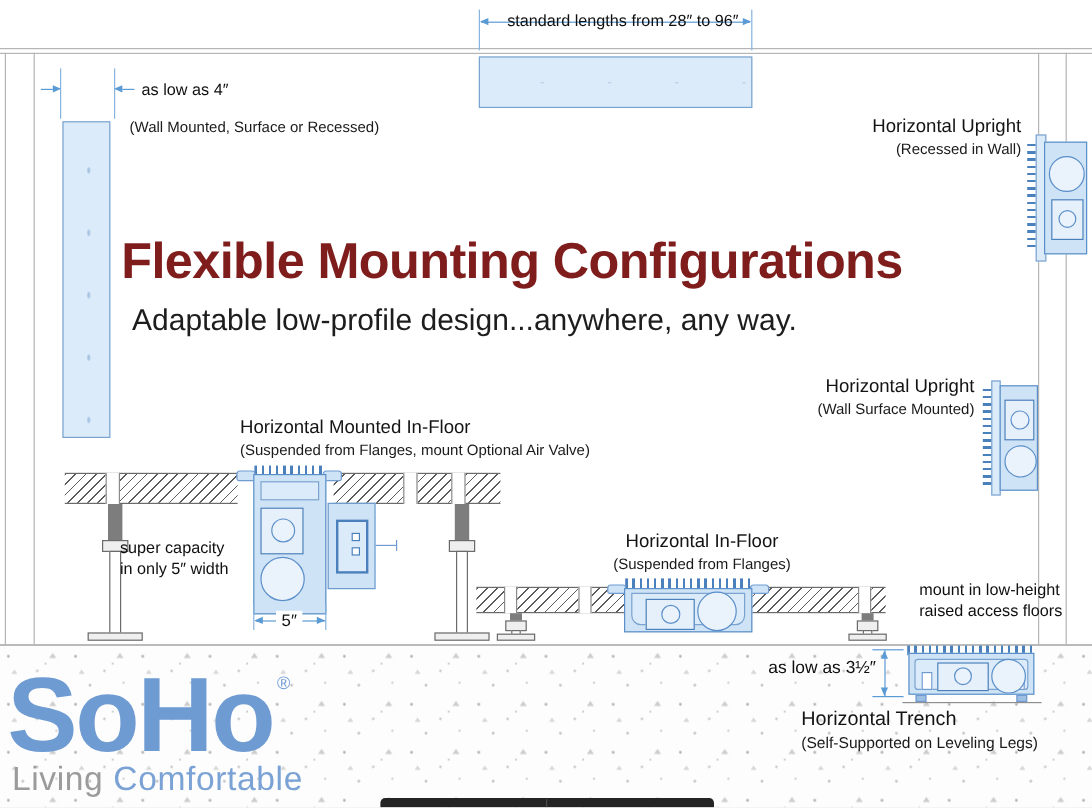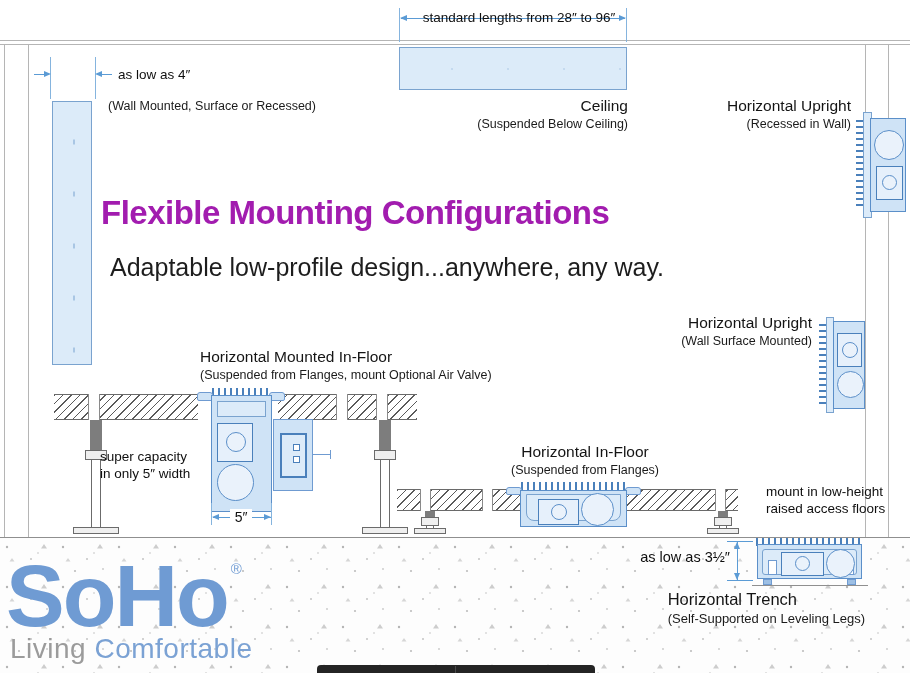--- a/index.html
+++ b/index.html
@@ -23,21 +23,21 @@
   .ear{background:#cfe3f6;border:1px solid #6f9bd1;border-radius:3px 3px 2px 2px}
   .arr{width:0;height:0}
   .arr.l{border-top:3.5px solid transparent;border-bottom:3.5px solid transparent;border-right:7px solid #5b9bd5}
   .arr.r{border-top:3.5px solid transparent;border-bottom:3.5px solid transparent;border-left:7px solid #5b9bd5}
   .arr.u{border-left:3.5px solid transparent;border-right:3.5px solid transparent;border-bottom:7px solid #5b9bd5}
   .arr.d{border-left:3.5px solid transparent;border-right:3.5px solid transparent;border-top:7px solid #5b9bd5}
   .cfg-title{font-size:15.5px;color:#141414}
   .cfg-sub{font-size:12.5px;color:#1a1a1a;margin-top:2px}
   .dim-text{font-size:13.5px;color:#0f0f0f;white-space:nowrap}
   .note{font-size:13.5px;color:#0f0f0f;line-height:1.25;white-space:nowrap}
-  .page-title{font-size:33px;font-weight:700;color:#a21caf;letter-spacing:-.5px;white-space:nowrap}
+  .page-title{font-size:42px;font-weight:700;color:#7f1d1d;letter-spacing:-.5px;white-space:nowrap}
   .page-sub{font-size:25px;color:#1d1d1d;white-space:nowrap}
   .dotgrid-h{background-image:radial-gradient(#a9c6e4 1px,transparent 1.5px);background-size:56px 24px;background-position:24px 9px}
   .dotgrid-v{background-image:radial-gradient(#a9c6e4 1px,transparent 1.5px);background-size:24px 52px;background-position:9px 14px}
   .ped-dark{background:#7d7d7d}
   .ped-part{background:#efefef;border:1px solid #6b6b6b}
   .soho{font-size:88px;font-weight:700;color:#6f9bd3;letter-spacing:-2px;line-height:1}
   .reg{font-size:15px;color:#6f9bd3;position:relative;top:-52px;margin-left:3px;font-weight:400}
   .tagline{font-size:28px;letter-spacing:.5px;white-space:nowrap}
   .tag-gray{color:#9b9b9b}
   .tag-blue{color:#7ba2d4}
@@ -69,24 +69,20 @@
   <div class="abs dimline" style="left:34px;top:74px;width:10px;height:1px"></div>
   <div class="abs arr r" style="left:44px;top:71px"></div>
   <div class="abs dimline" style="left:102px;top:74px;width:10px;height:1px"></div>
   <div class="abs arr l" style="left:95px;top:71px"></div>
   <div class="abs dim-text" style="left:118px;top:67px">as low as 4″</div>
 
   <div class="abs unit-light dotgrid-v" style="left:52px;top:101px;width:40px;height:264px"></div>
 
   <div class="abs" style="left:108px;top:97px">
     <div class="cfg-sub">(Wall Mounted, Surface or Recessed)</div>
-  </div>
-  <div class="abs" style="right:282px;top:97px;text-align:right">
-    <div class="cfg-title">Ceiling</div>
-    <div class="cfg-sub">(Suspended Below Ceiling)</div>
   </div>
   <div class="abs" style="right:59px;top:97px;text-align:right">
     <div class="cfg-title">Horizontal Upright</div>
     <div class="cfg-sub">(Recessed in Wall)</div>
   </div>
 
   <div class="abs page-title" style="left:101px;top:194px">Flexible Mounting Configurations</div>
   <div class="abs page-sub" style="left:110px;top:253px">Adaptable low-profile design...anywhere, any way.</div>
 
   <div class="abs unit-light" style="left:863px;top:112px;width:9px;height:106px"></div>

